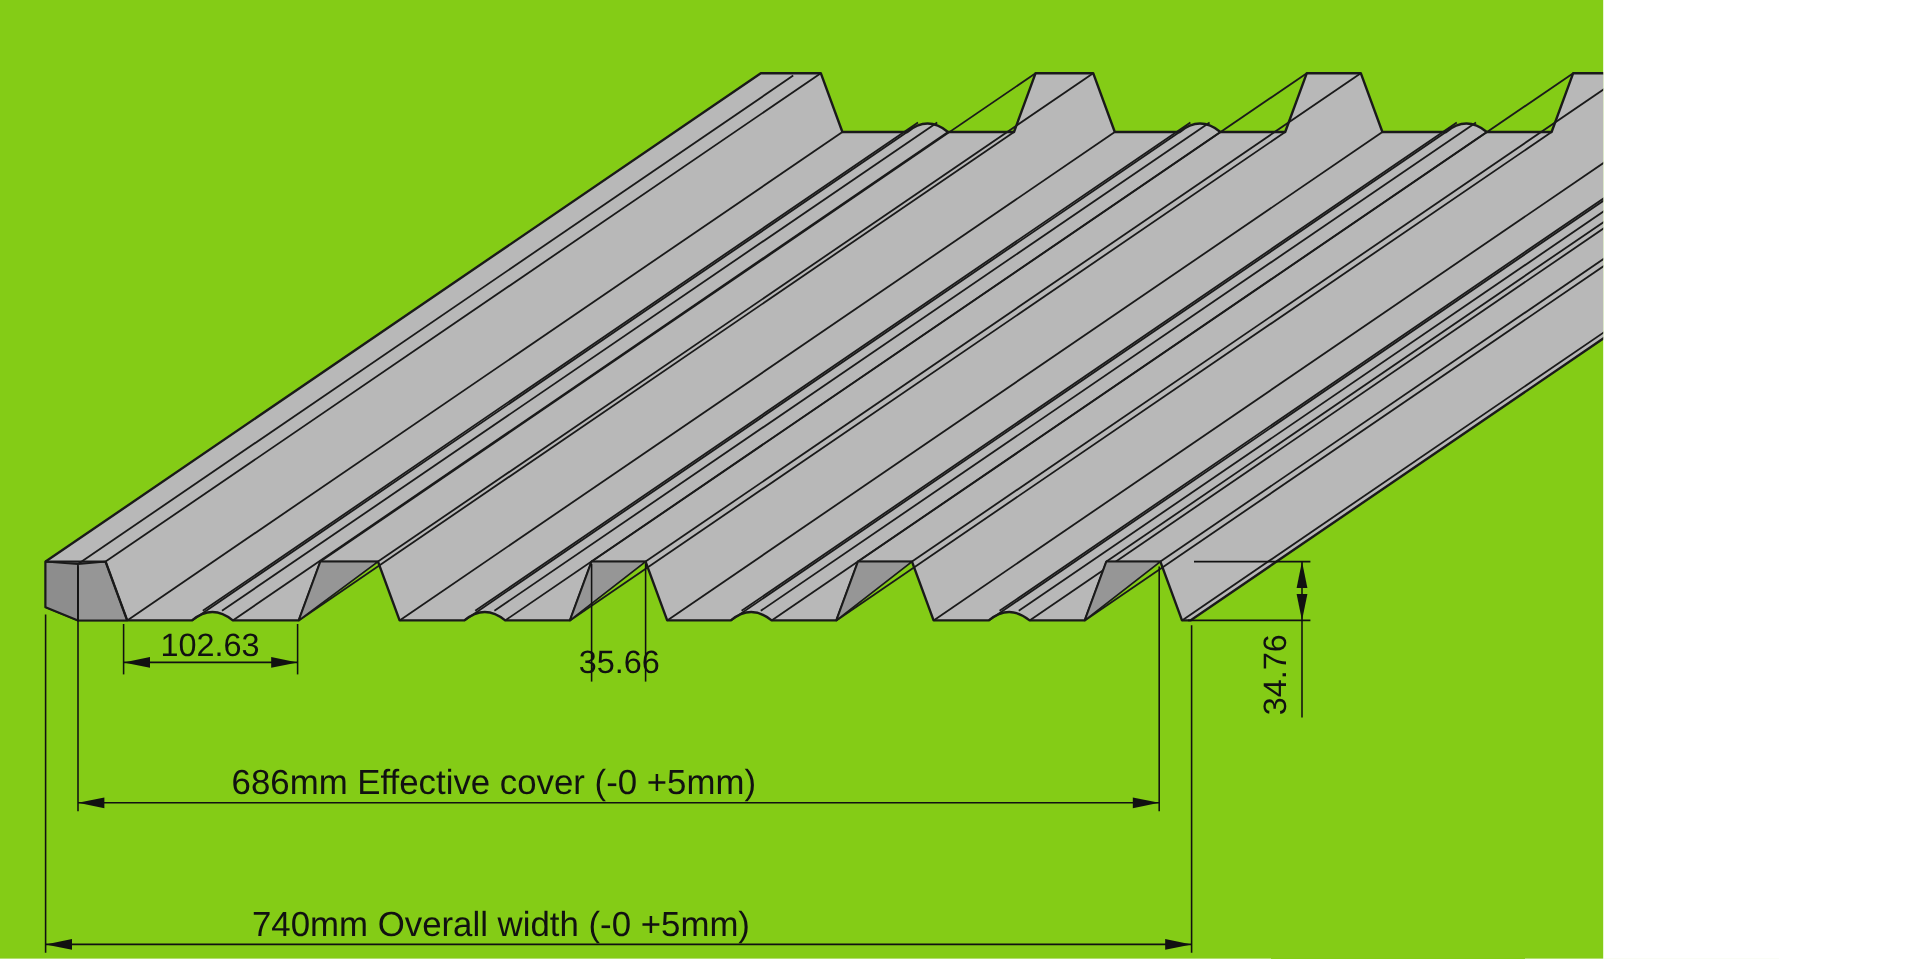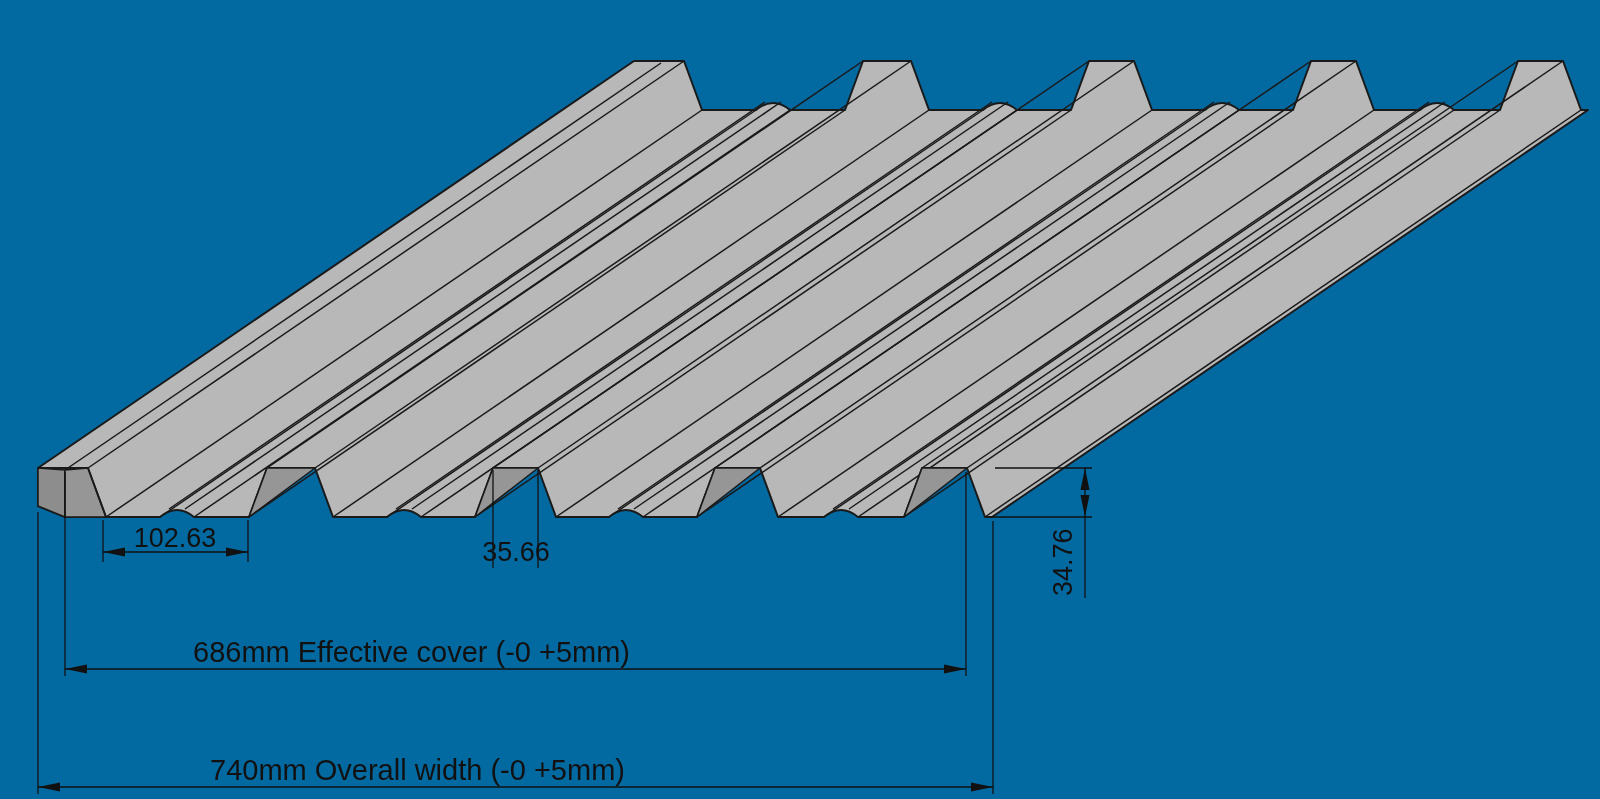--- a/index.html
+++ b/index.html
@@ -1,16 +1,16 @@
 <!DOCTYPE html>
 <html><head>
 <meta charset="utf-8">
 <style>
   html,body{margin:0;padding:0;background:#ffffff;}
-  .stage{position:relative;width:1600px;height:799px;background:#0369a1;overflow:hidden;
+  .stage{position:relative;width:1336px;height:799px;background:#84cc16;overflow:hidden;
          font-family:"Liberation Sans", sans-serif;}
   svg{display:block}
   text{font-family:"Liberation Sans", sans-serif; fill:#111111;}
   .dim-small{font-size:27px;}
   .dim-big{font-size:29px;}
 </style>
 </head>
 <body>
 
 <div class="stage">

